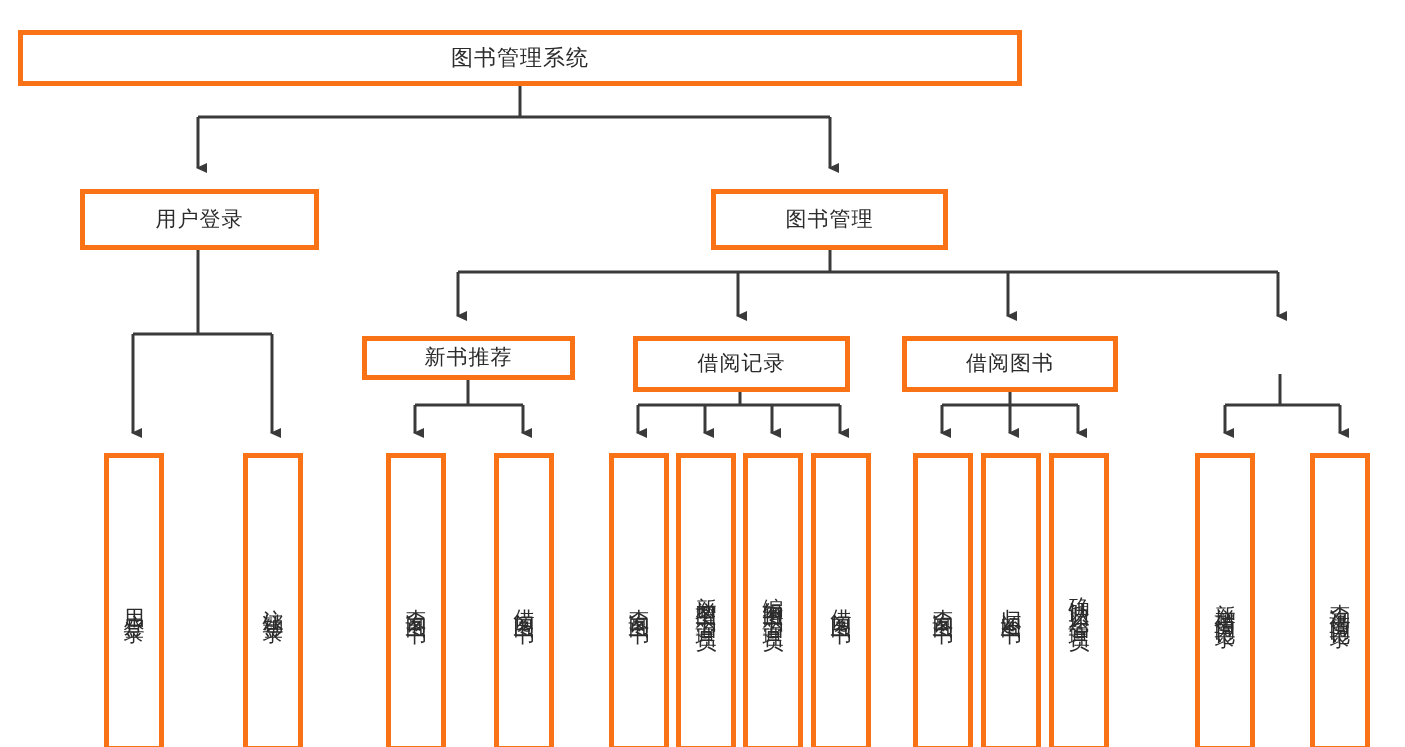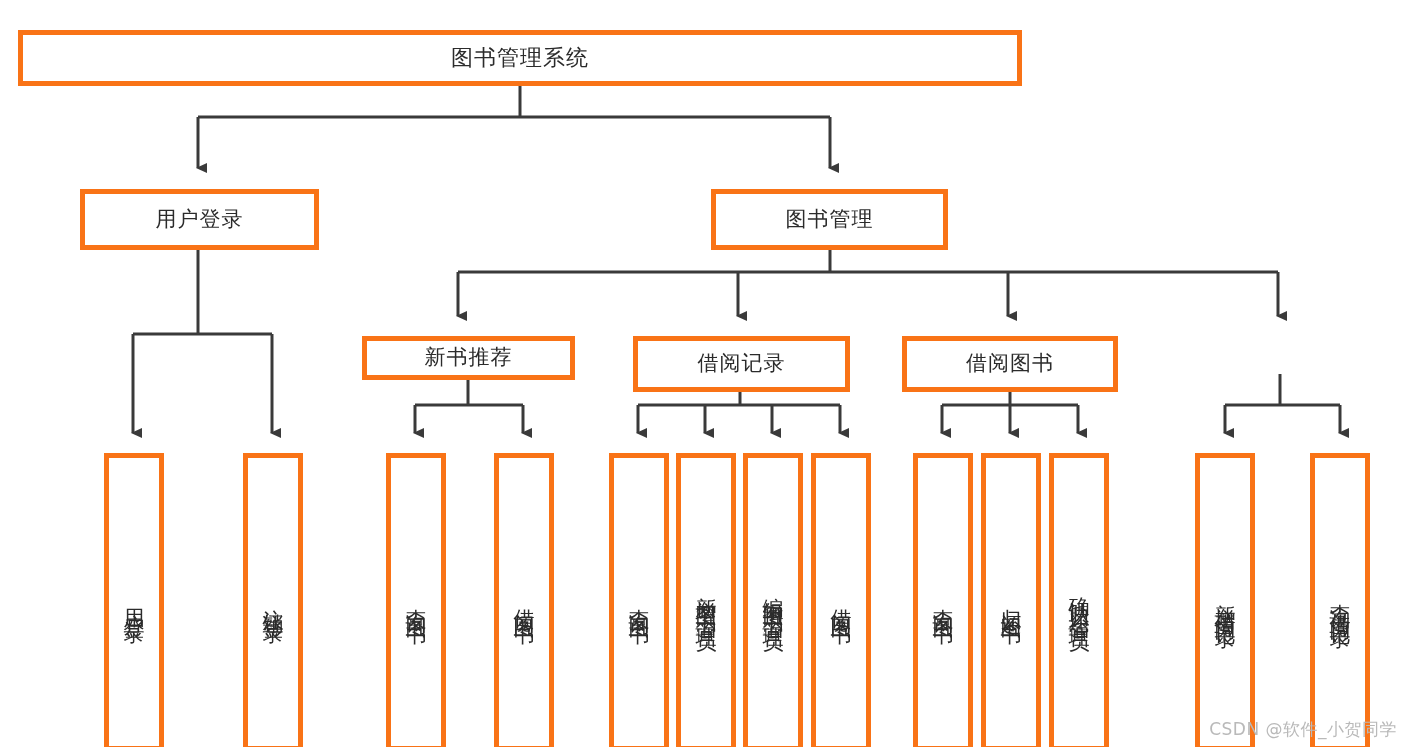--- a/index.html
+++ b/index.html
@@ -170,15 +170,14 @@
     <span class="vlabel">确认归还（管理员）</span>
   </div>
 
   <div class="node v" style="left:1195px;top:435px;width:60px;height:298px;">
     <span class="vlabel">新增借阅记录</span>
   </div>
   <div class="node v" style="left:1310px;top:435px;width:60px;height:298px;">
     <span class="vlabel">查询借阅记录</span>
   </div>
 
-  <div class="watermark">CSDN @软件_小贺同学</div>
 
 </div>
 
 </body></html>

